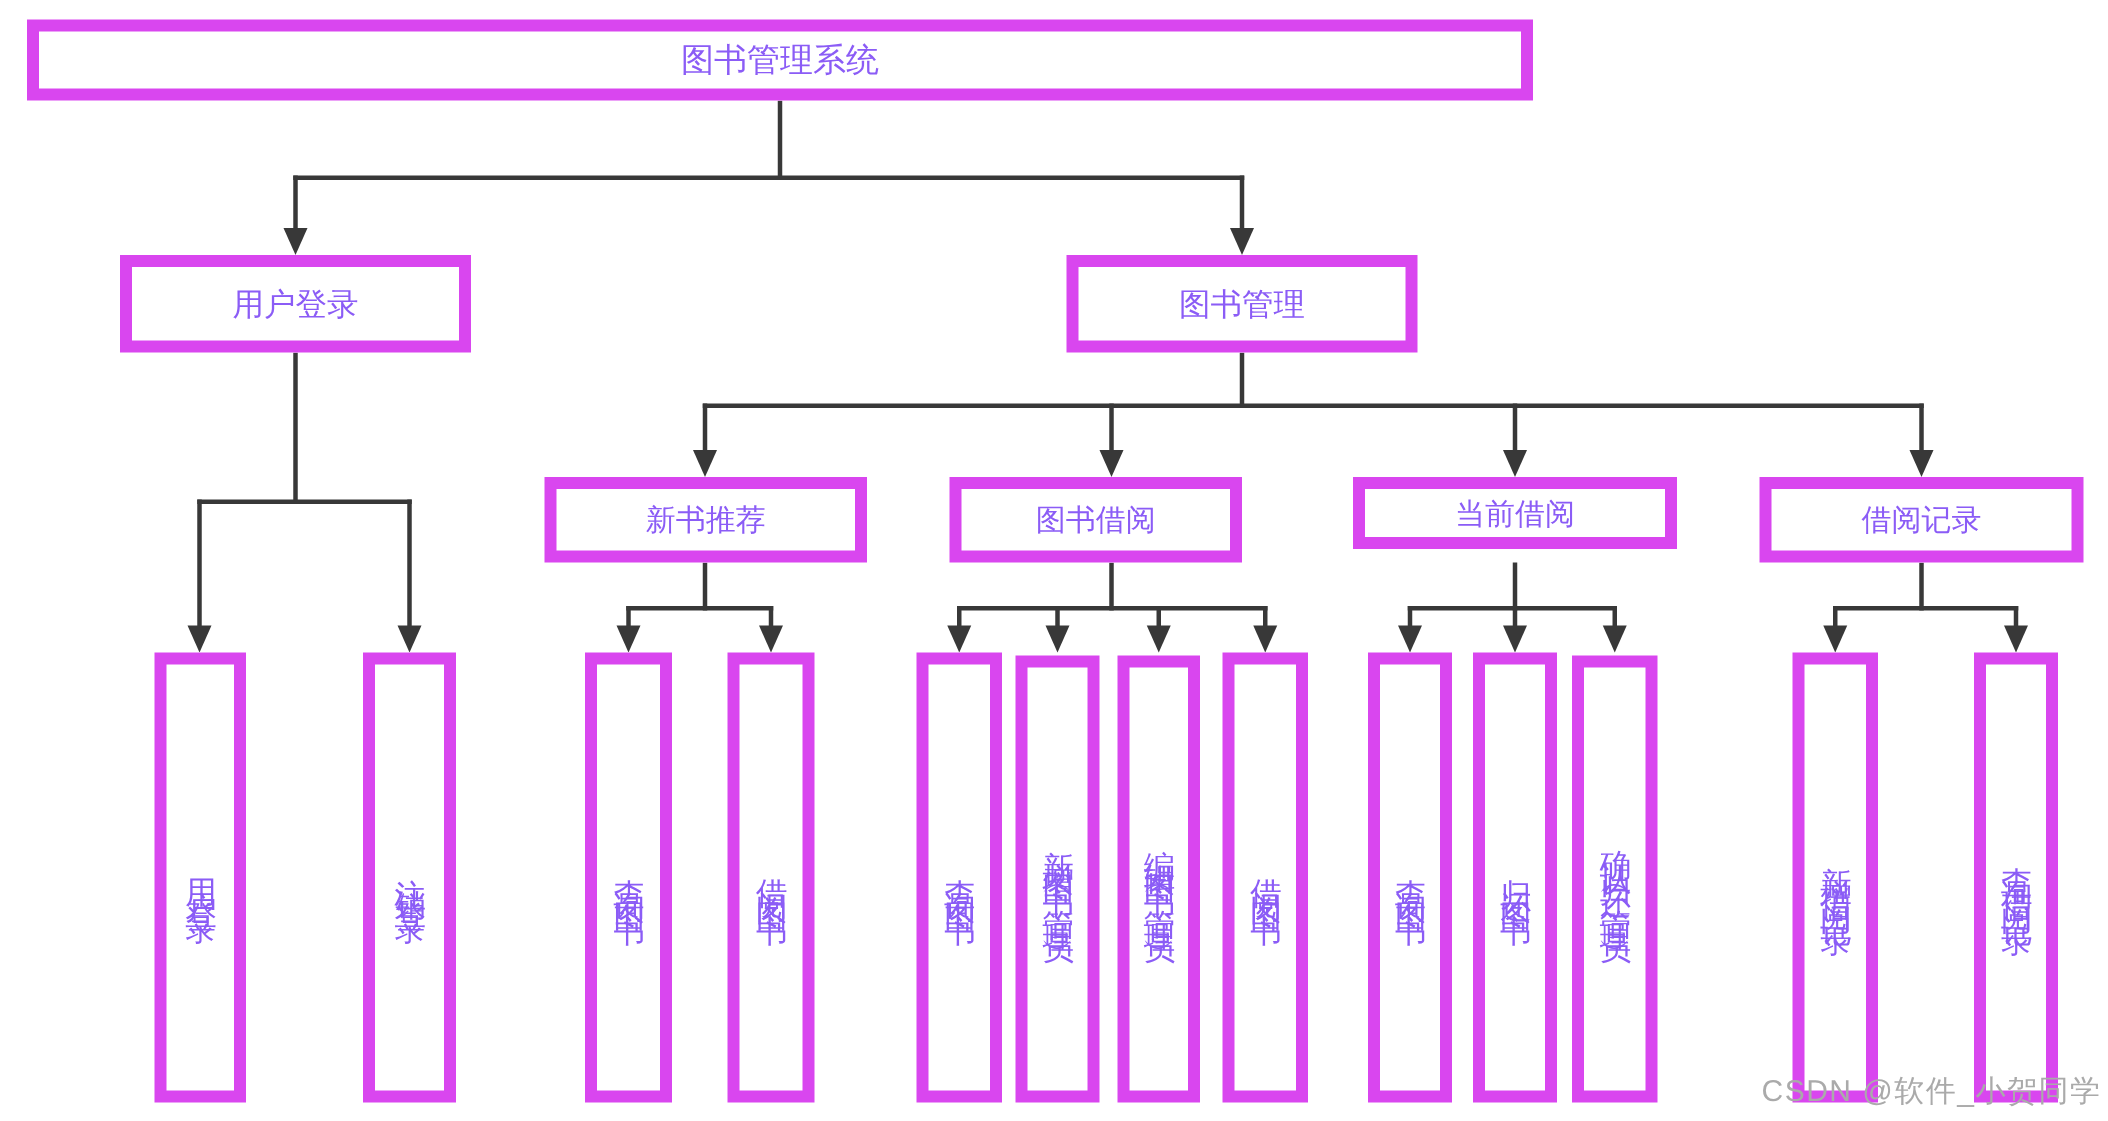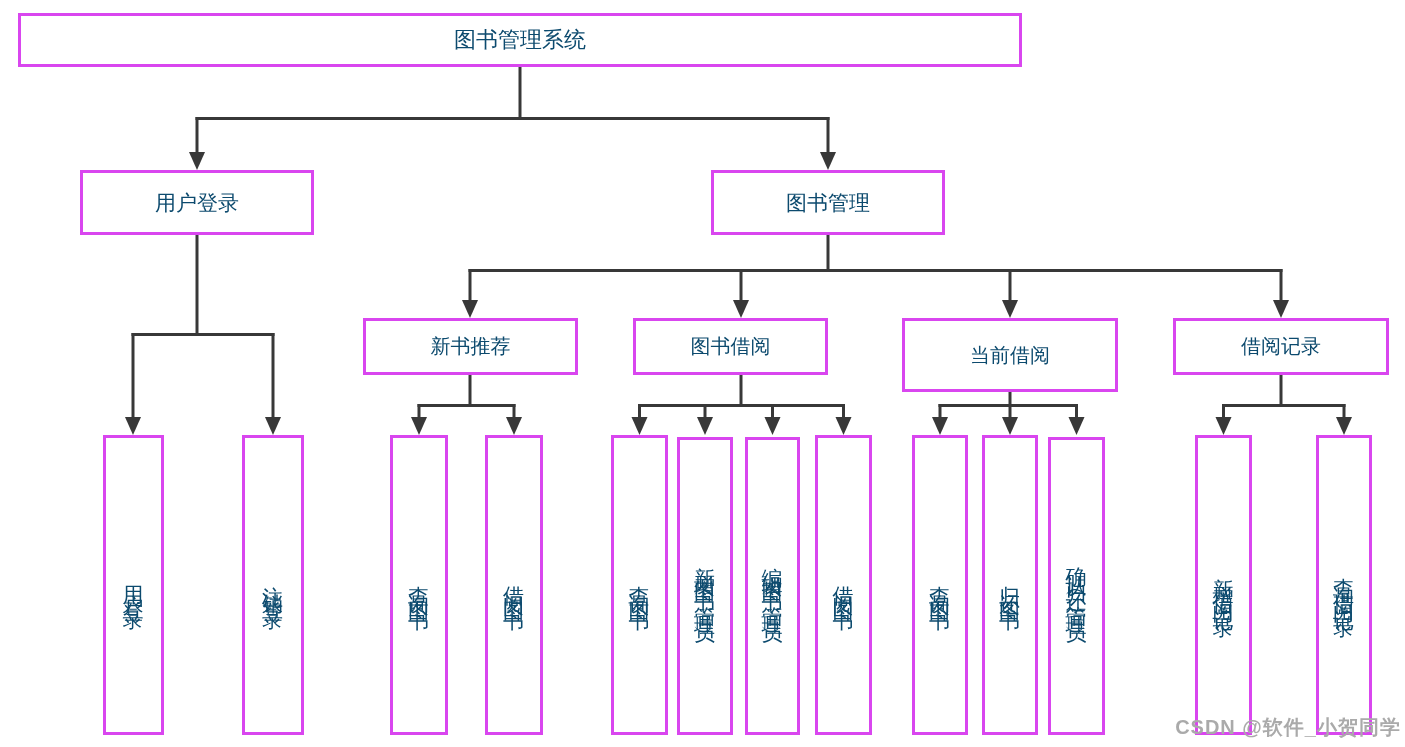--- a/index.html
+++ b/index.html
@@ -15,26 +15,26 @@
     position: absolute;
     left: 0; top: 0;
     width: 1405px; height: 747px;
     z-index: 1;
   }
   .wires line { stroke: #383838; stroke-width: 3; }
   .wires polygon { fill: #383838; stroke: none; }
   .box {
     position: absolute;
     box-sizing: border-box;
-    border: 3px solid #d946ef;
+    border: 8px solid #d946ef;
     background: #ffffff;
     display: flex;
     align-items: center;
     justify-content: center;
-    color: #0c4a6e;
+    color: #8b5cf6;
     z-index: 2;
   }
   .lvl-root { font-size: 22px; }
   .lvl-2    { font-size: 21px; }
   .lvl-3    { font-size: 20px; }
   .leaf {
     writing-mode: vertical-rl;
     font-size: 21px;
     letter-spacing: 8px;
     line-height: 1;
@@ -42,21 +42,20 @@
   }
   .watermark {
     position: absolute;
     right: 4px;
     bottom: 6px;
     z-index: 5;
     font-size: 20px;
     color: #aaaaaa;
     letter-spacing: 1px;
     white-space: nowrap;
-    font-weight: bold;
   }
 </style>
 </head>
 <body>
 
 <div class="stage">
 
   <svg class="wires" viewBox="0 0 1405 747" xmlns="http://www.w3.org/2000/svg">
 
     <g>
@@ -133,21 +132,21 @@
     </g>
   </svg>
 
   <div class="box lvl-root" style="left:18px; top:13px; width:1004px; height:54px;">图书管理系统</div>
 
   <div class="box lvl-2" style="left:80px; top:170px; width:234px; height:65px;">用户登录</div>
   <div class="box lvl-3" style="left:363px; top:318px; width:215px; height:57px;">新书推荐</div>
 
   <div class="box lvl-2" style="left:711px; top:170px; width:234px; height:65px;">图书管理</div>
   <div class="box lvl-3" style="left:633px; top:318px; width:195px; height:57px;">图书借阅</div>
-  <div class="box lvl-3" style="left:902px; top:318px; width:216px; height:74px;">当前借阅</div>
+  <div class="box lvl-3" style="left:902px; top:318px; width:216px; height:48px;">当前借阅</div>
   <div class="box lvl-3" style="left:1173px; top:318px; width:216px; height:57px;">借阅记录</div>
 
   <div class="box leaf" style="left:103px; top:435px; width:61px; height:300px;">用户登录</div>
   <div class="box leaf" style="left:242px; top:435px; width:62px; height:300px;">注销登录</div>
 
   <div class="box leaf" style="left:390px; top:435px; width:58px; height:300px;">查询图书</div>
   <div class="box leaf" style="left:485px; top:435px; width:58px; height:300px;">借阅图书</div>
 
   <div class="box leaf" style="left:611px; top:435px; width:57px; height:300px;">查询图书</div>
   <div class="box leaf" style="left:677px; top:437px; width:56px; height:298px;">新增图书（管理员）</div>

